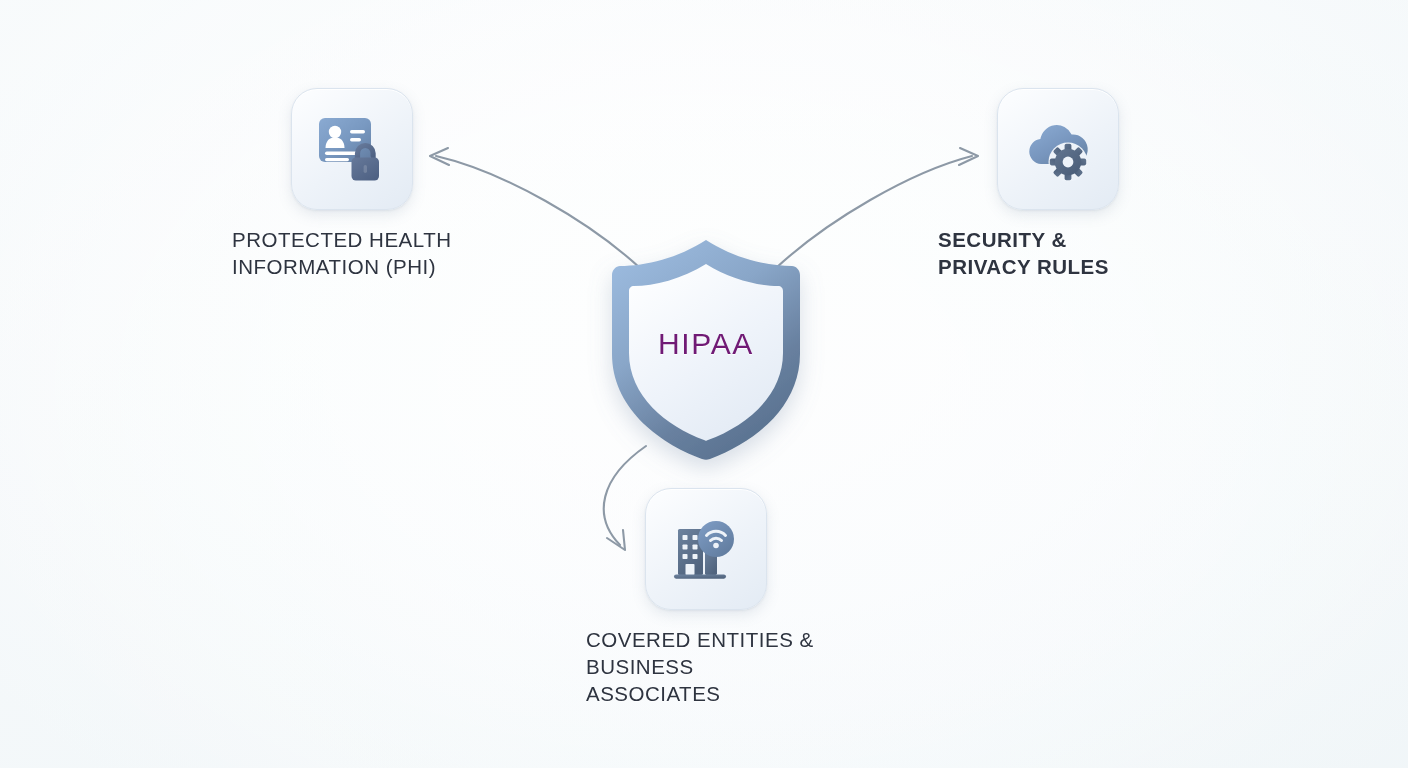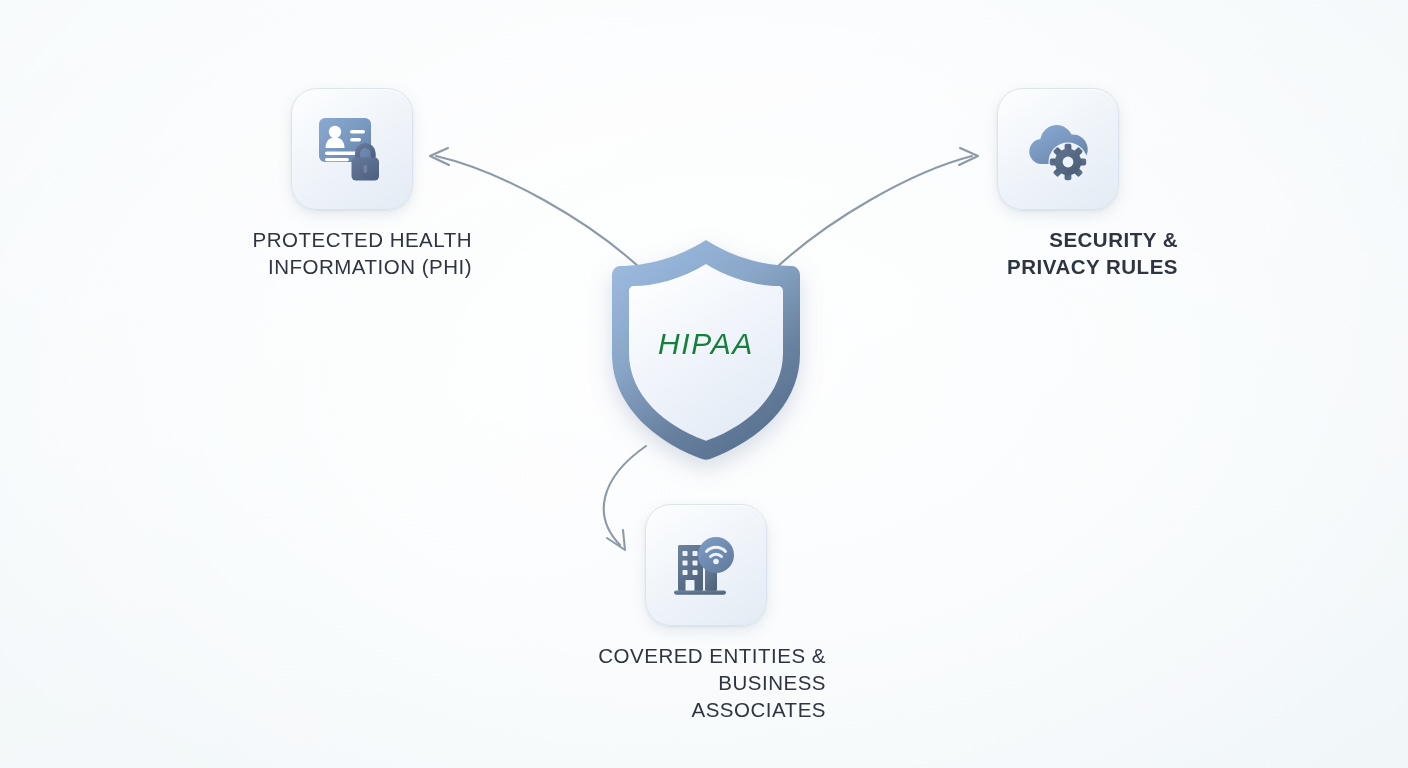--- a/index.html
+++ b/index.html
@@ -44,24 +44,23 @@
   }
   .shield-wrap svg{ display:block; width:200px; height:228px; overflow:visible; }
 
   .shield-label{
     position:absolute;
     left:0; top:0; width:200px; height:228px;
     display:flex; align-items:center; justify-content:center;
     font-size:30px;
     font-weight:400;
     letter-spacing:1.6px;
-    color:#15803d;
+    color:#701a75;
     text-shadow:0 1px 0 rgba(255,255,255,0.85);
     padding-bottom:12px;
-    font-style:italic;
   }
 
   
   .node{ position:absolute; }
 
   .tile{
     width:122px; height:122px;
     border-radius:26px;
     background:linear-gradient(145deg,#fdfeff 0%, #eef3f9 55%, #e3ebf4 100%);
     border:1px solid #dbe4ee;
@@ -69,33 +68,33 @@
       0 5px 14px rgba(110,130,155,0.16),
       0 1px 2px rgba(110,130,155,0.12),
       inset 0 1px 0 rgba(255,255,255,0.9);
     display:flex; align-items:center; justify-content:center;
     margin:0 auto;
   }
   .tile svg{ display:block; }
 
   .caption{
     margin-top:16px;
-    text-align:right;
+    text-align:left;
     font-size:20.5px;
     line-height:27px;
     letter-spacing:0.5px;
     color:#2e3440;
     white-space:pre-line;
     text-shadow:0 1px 0 rgba(255,255,255,0.7);
   }
 
   
   #node-phi      { left:232px; top:88px;  width:240px; }
   #node-rules    { left:938px; top:88px;  width:240px;font-weight:bold; }
-  #node-entities { left:586px; top:504px; width:240px; }
+  #node-entities { left:586px; top:488px; width:240px; }
 </style>
 </head>
 <body>
 
 <div id="vignette"></div>
 
 <div id="stage">
 
   <svg id="connectors" viewBox="0 0 1408 768">
     <defs>

